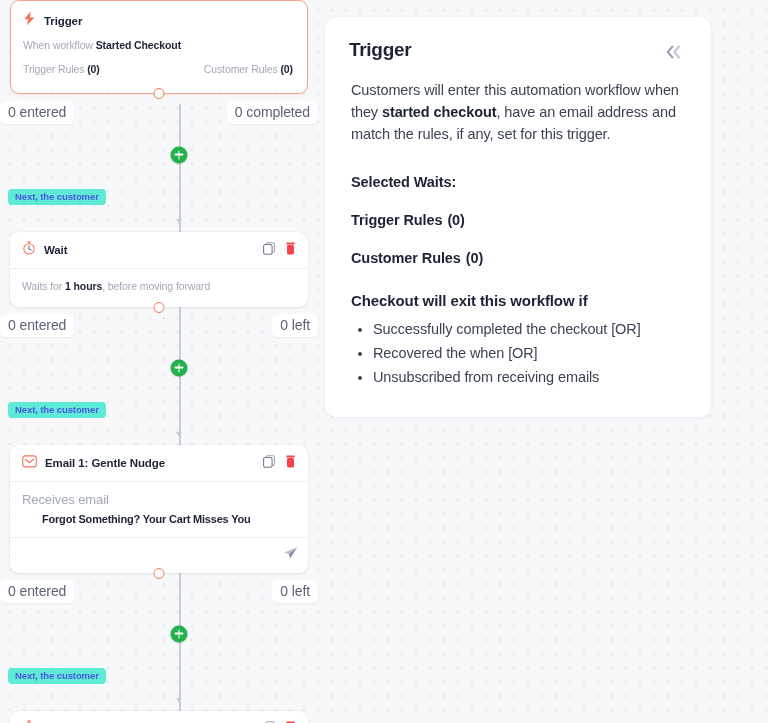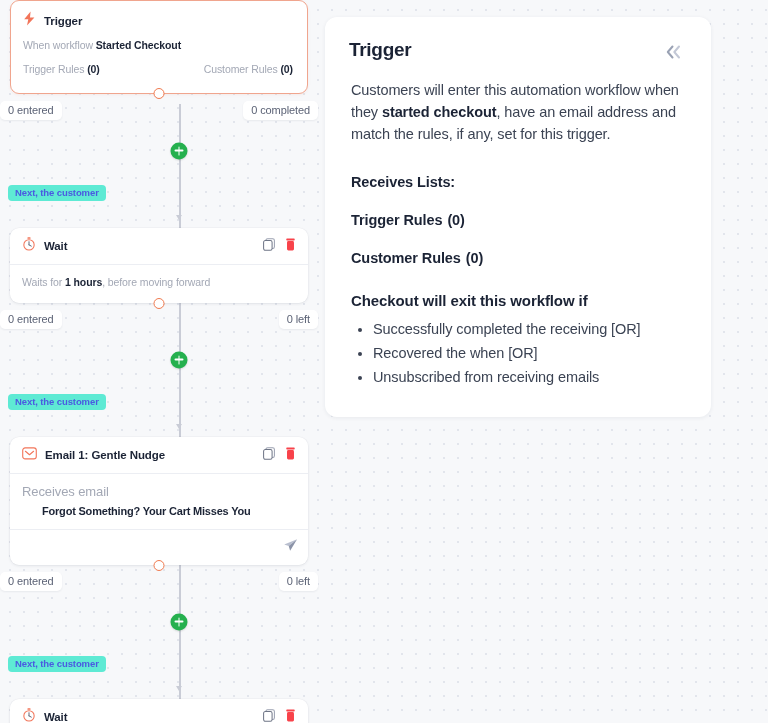--- a/index.html
+++ b/index.html
@@ -156,21 +156,21 @@
     position: relative;
     display: flex;
     justify-content: space-between;
     padding: 7px 0 0 0;
     margin: 0 0 0 0;
     z-index: 3;
   }
   .chip {
     background: #ffffff;
     border-radius: 5px;
-    font-size: 11px;
+    font-size: 14px;
     color: #5b6275;
     padding: 3px 8px 4px 8px;
     box-shadow: 0 1px 2px rgba(30,40,70,0.07);
     letter-spacing: -0.1px;
   }
 
   
   .plus-gap {
     position: relative;
     height: 62px;
@@ -469,31 +469,31 @@
         <path d="M16 3.5 L11.3 9 L16 14.5" fill="none" stroke="#c3c8d6" stroke-width="2" stroke-linecap="round" stroke-linejoin="round"></path>
       </svg>
     </span>
   </div>
 
   <div class="panel-inner">
     <div class="panel-para">
       <span>Customers will enter this automation workflow when they </span><b>started checkout</b><span>, have an email address and match the rules, if any, set for this trigger.</span>
     </div>
 
-    <div class="panel-h">Receives Lists:</div>
+    <div class="panel-h">Selected Waits:</div>
 
     <div class="panel-h">
       <span>Trigger Rules</span><span class="count">(0)</span>
     </div>
 
     <div class="panel-h">
       <span>Customer Rules</span><span class="count">(0)</span>
     </div>
 
     <div class="panel-h exit">Checkout will exit this workflow if</div>
 
     <ul class="exit-list">
-      <li>Successfully completed the receiving [OR]</li>
+      <li>Successfully completed the checkout [OR]</li>
       <li>Recovered the when [OR]</li>
       <li>Unsubscribed from receiving emails</li>
     </ul>
   </div>
 </div>
 
 </body></html>

